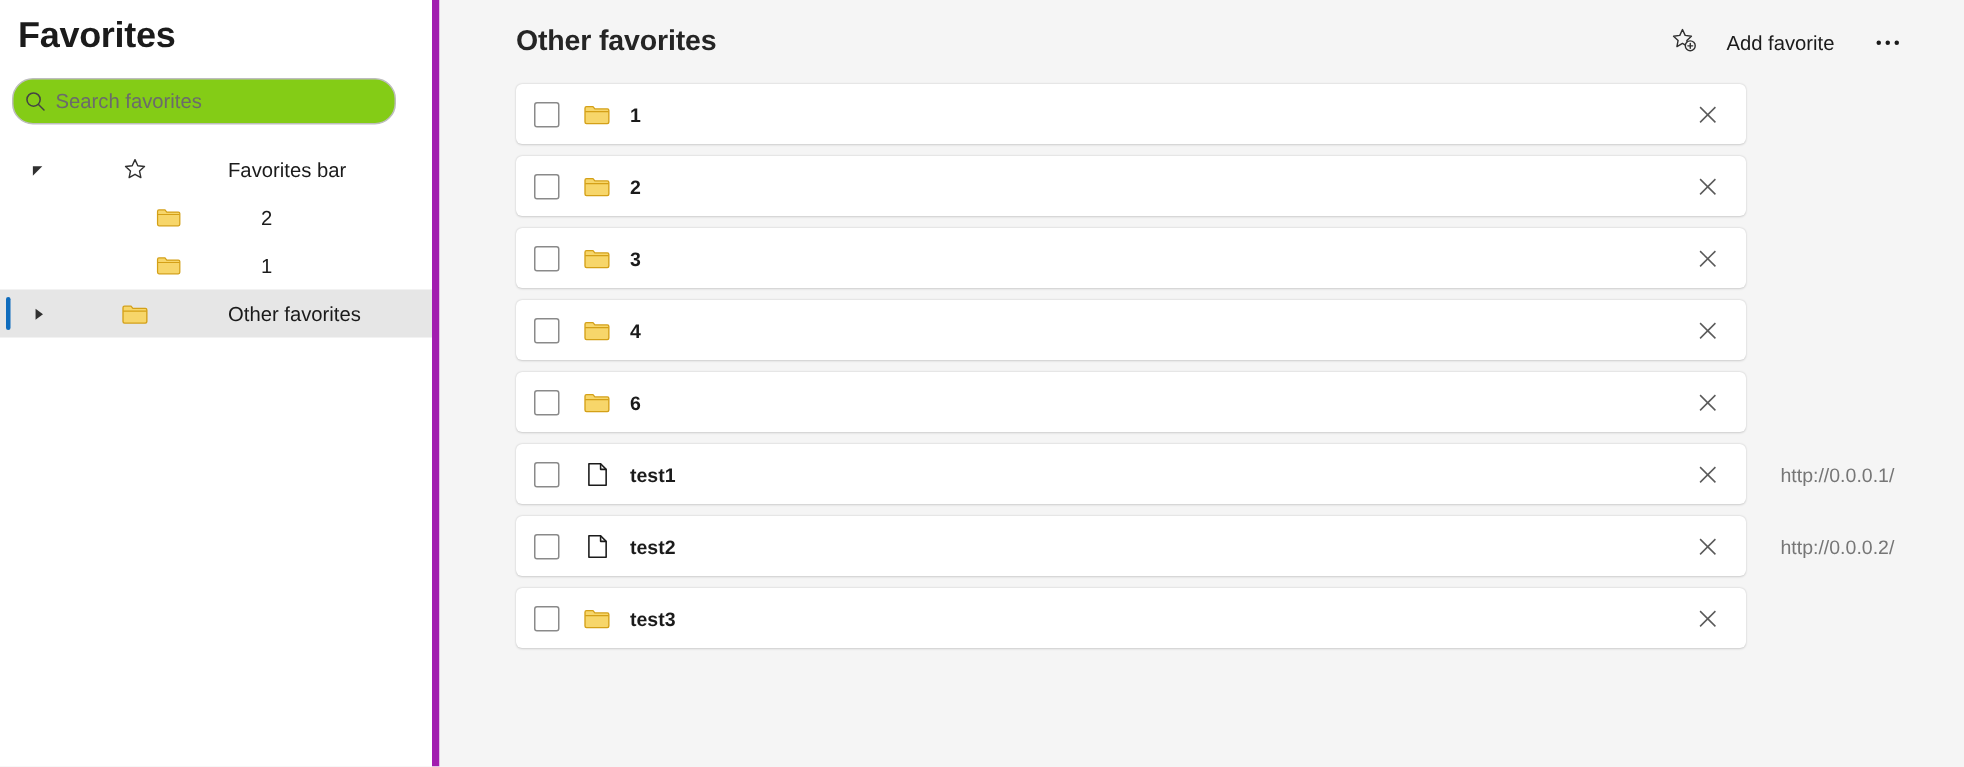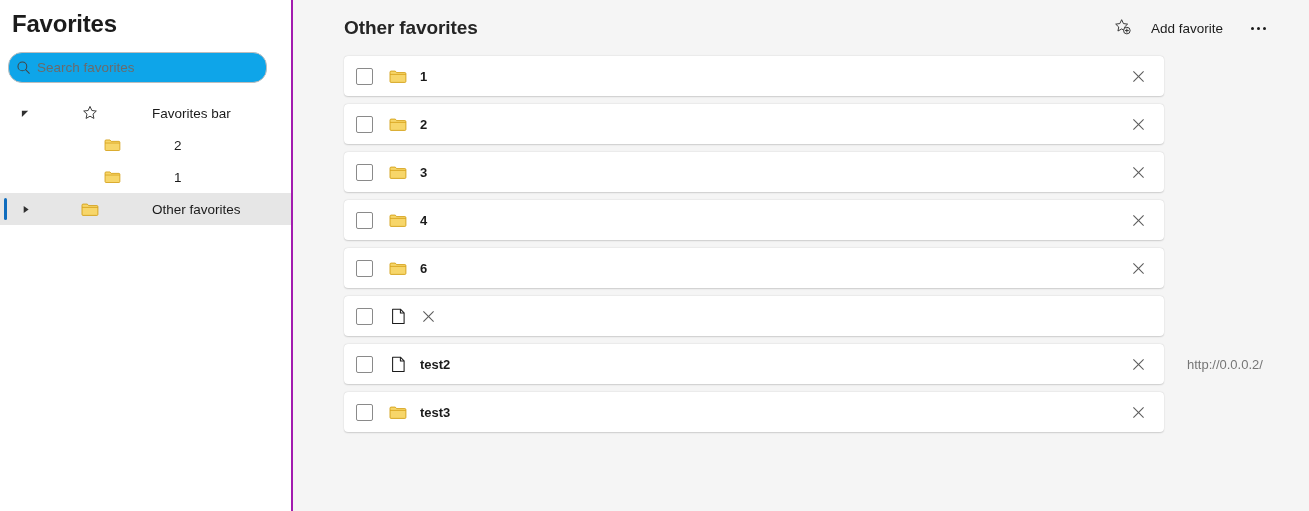--- a/index.html
+++ b/index.html
@@ -18,38 +18,38 @@
     display: flex;
     width: 1309px;
     height: 511px;
   }
 
   
   .sidebar {
     width: 293px;
     height: 511px;
     background: #ffffff;
-    border-right: 2px solid #a21caf;
+    border-right: 5px solid #a21caf;
     box-sizing: border-box;
     flex: 0 0 293px;
     position: relative;
   }
   .sidebar-title {
     font-size: 24px;
     font-weight: bold;
     color: #1b1b1b;
     padding: 10px 0 0 12px;
     letter-spacing: -0.2px;
   }
   .search-wrap {
     margin: 14px 24px 0 8px;
     height: 31px;
     border: 1px solid #bdbdbd;
     border-radius: 14px;
-    background: #0ea5e9;
+    background: #84cc16;
     display: flex;
     align-items: center;
     box-sizing: border-box;
   }
   .search-icon {
     width: 28px;
     display: flex;
     align-items: center;
     justify-content: center;
     flex: 0 0 28px;
@@ -473,20 +473,24 @@
       <div class="row">
         <span class="row-check">
             <span class="checkbox"></span>
           </span>
         <span class="row-icon">
           <svg width="15" height="17" viewBox="0 0 15 17" fill="none">
             <path d="M1.6 1.2 L9.4 1.2 L13.1 4.9 L13.1 15.5 L1.6 15.5 Z" fill="#ffffff" stroke="#1b1b1b" stroke-width="1.05" stroke-linejoin="round"></path>
             <path d="M9.4 1.2 L9.4 4.9 L13.1 4.9" fill="none" stroke="#1b1b1b" stroke-width="1.05" stroke-linejoin="round"></path>
           </svg>
         </span>
+        <span class="row-mid">
+          <span class="row-name">test1</span>
+          <span class="row-url">http://0.0.0.1/</span>
+        </span>
         <button class="row-close">
           <svg width="13" height="13" viewBox="0 0 14 14">
               <line x1="1.5" y1="1.5" x2="12.5" y2="12.5" stroke="#5a5a5a" stroke-width="1.1"></line>
               <line x1="12.5" y1="1.5" x2="1.5" y2="12.5" stroke="#5a5a5a" stroke-width="1.1"></line>
             </svg>
         </button>
       </div>
 
       <div class="row">
         <span class="row-check">

